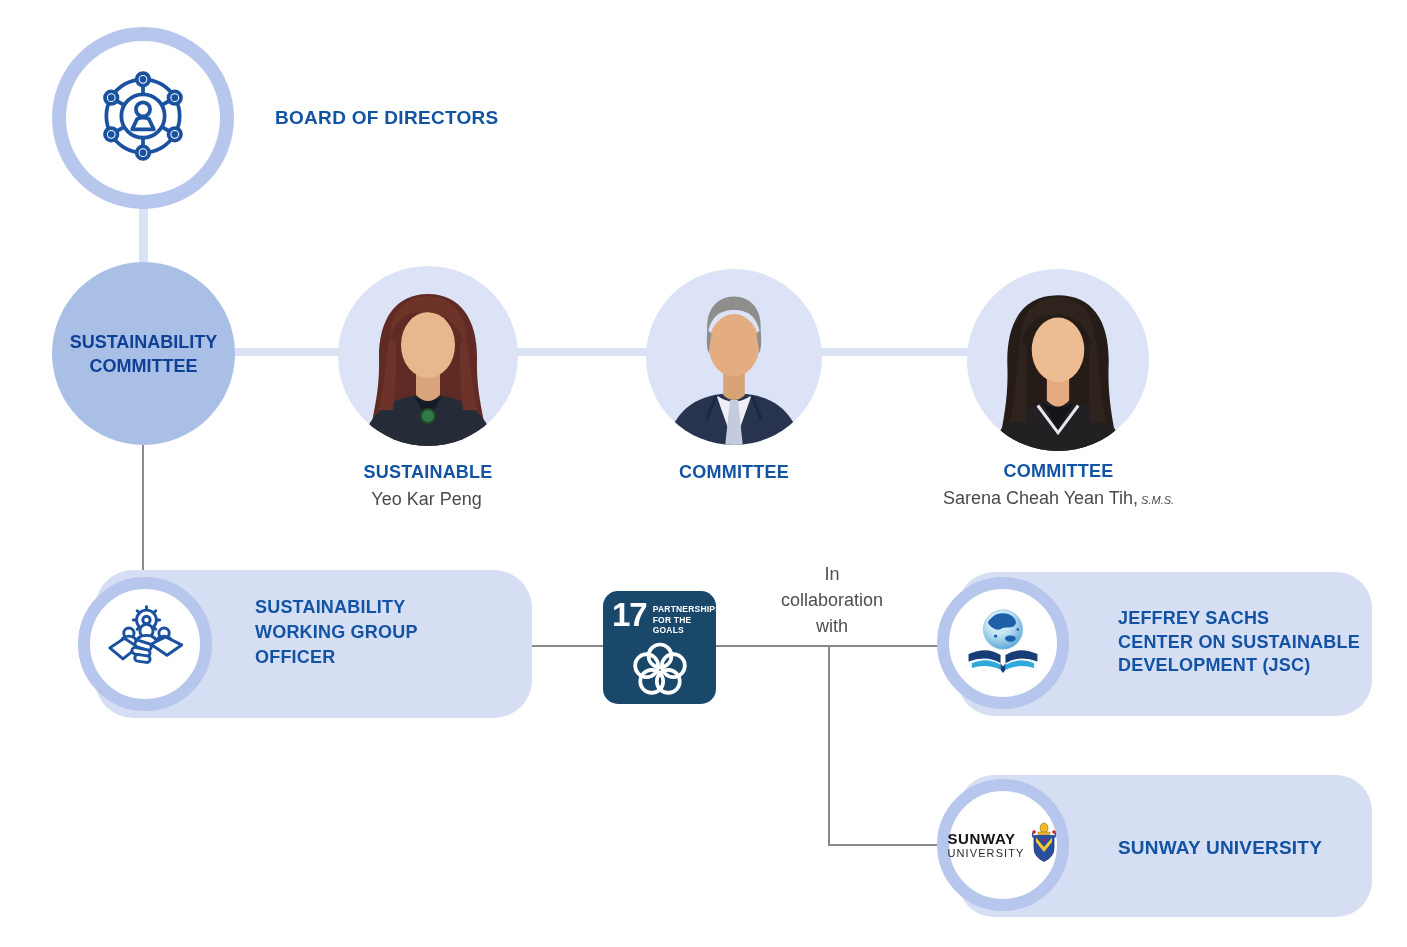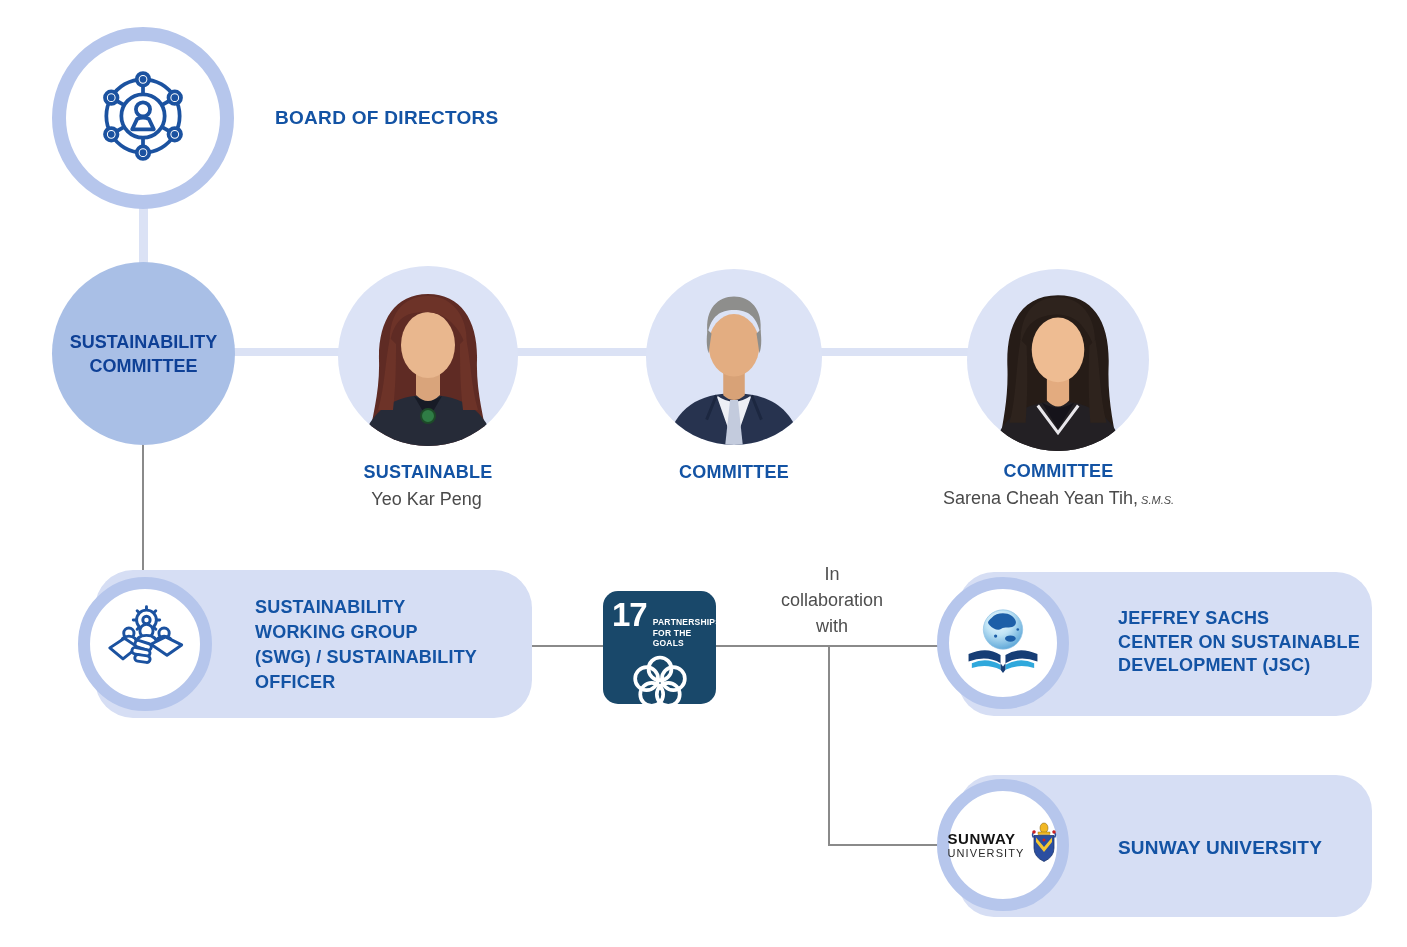--- a/index.html
+++ b/index.html
@@ -40,21 +40,21 @@
   }
   .boxtext{position:absolute; z-index:2; color:#1353a4; font-weight:bold; font-size:18px; line-height:25px; letter-spacing:.2px;}
   .collab{position:absolute; z-index:2; color:#4e4e4e; font-size:18px; line-height:26px; text-align:center;}
   
   .sdg{
     position:absolute; background:#19486a; z-index:2; color:#fff;
     padding:9px 8px 12px 9px; box-sizing:border-box;border-radius:15px;
   }
   .sdg-head{display:flex; align-items:flex-start;}
   .sdg-num{font-size:33px; font-weight:bold; line-height:30px; letter-spacing:-1px;}
-  .sdg-title{font-size:8.5px; font-weight:bold; line-height:10.5px; margin-left:6px; margin-top:17px; letter-spacing:.2px;}
+  .sdg-title{font-size:8.5px; font-weight:bold; line-height:10.5px; margin-left:6px; margin-top:4px; letter-spacing:.2px;}
   .sdg-wheel{display:block; margin:0 auto; margin-top:0px;}
   
   .sunway-logo{display:flex; align-items:center; gap:4px;}
   .sw-words{text-align:left; line-height:1;}
   .sw-1{font-size:15px; font-weight:bold; color:#121212; letter-spacing:.6px;}
   .sw-2{font-size:11px; color:#2a2a2a; letter-spacing:1.1px; margin-top:2px;}
 </style>
 </head>
 <body>
 
@@ -184,21 +184,20 @@
         <path d="M110,64 L88,53 L68,63 L90,78 Z" fill="#ffffff"></path>
         <rect x="46" y="60" width="23" height="9" rx="4.5" fill="#ffffff" transform="rotate(18 57.5 64.5)"></rect>
         <rect x="42" y="69" width="25" height="9" rx="4.5" fill="#ffffff" transform="rotate(12 54.5 73.5)"></rect>
         <rect x="46" y="78" width="21" height="9" rx="4.5" fill="#ffffff" transform="rotate(8 56.5 82.5)"></rect>
       </svg>
     </span>
   </div>
   <div class="boxtext" style="left:255px; top:595px;">
     <div>SUSTAINABILITY</div>
     <div>WORKING GROUP</div>
-    <div>(SWG) / SUSTAINABILITY</div>
     <div>OFFICER</div>
   </div>
 
   <div class="sdg" style="left:603px; top:591px; width:113px; height:113px;">
     <div class="sdg-head">
       <div class="sdg-num">17</div>
       <div class="sdg-title">
         <div>PARTNERSHIPS</div>
         <div>FOR THE GOALS</div>
       </div>

